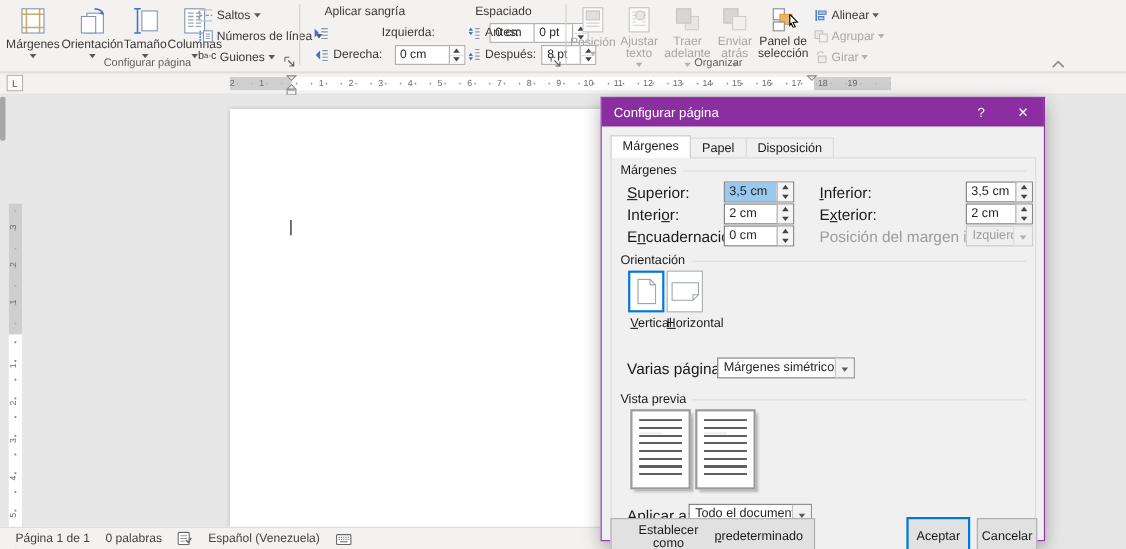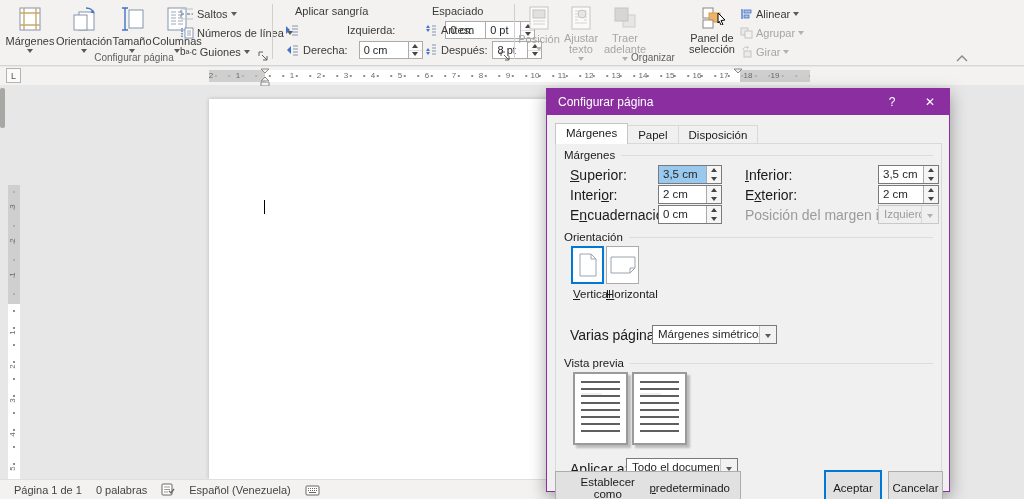--- a/index.html
+++ b/index.html
@@ -296,20 +296,30 @@
   <div class="bigbtn" style="left:602px;width:46px;">
     <span class="icon-sm">
       <svg width="26" height="26" viewBox="0 0 26 26">
           <rect x="11" y="10" width="12" height="12" fill="#e8e6e4" stroke="#cfcdcb"></rect>
           <rect x="3" y="3" width="13" height="13" fill="#d8d6d4" stroke="#c6c4c2"></rect>
         </svg>
     </span>
     <span class="blabel dis-txt" style="white-space:normal;text-align:center;line-height:11px;">Traer adelante</span>
     <span class="caret dis"></span>
   </div>
+  <div class="bigbtn" style="left:648px;width:40px;">
+    <span class="icon-sm">
+      <svg width="26" height="26" viewBox="0 0 26 26">
+          <rect x="3" y="3" width="13" height="13" fill="#d8d6d4" stroke="#c6c4c2"></rect>
+          <rect x="11" y="10" width="12" height="12" fill="#f2f0ee" stroke="#cfcdcb"></rect>
+        </svg>
+    </span>
+    <span class="blabel dis-txt" style="white-space:normal;text-align:center;line-height:11px;">Enviar atrás</span>
+    <span class="caret dis"></span>
+  </div>
   <div class="bigbtn" style="left:688px;width:48px;">
     <span class="icon-sm" style="position:relative;">
       <svg width="26" height="26" viewBox="0 0 26 26">
           <rect x="4" y="3" width="10" height="10" fill="#fff" stroke="#8a8886"></rect>
           <rect x="10" y="8" width="11" height="9" fill="#ecb369" stroke="#d99b46"></rect>
           <rect x="4" y="15" width="10" height="8" fill="#fff" stroke="#8a8886"></rect>
         </svg>
       <svg width="10" height="12" viewBox="0 0 10 12" style="position:absolute;right:-2px;top:8px;">
           <path d="M1 0l7 7-4 .5 2 4-1.8.8-2-4L1 10z" fill="#fff" stroke="#000" stroke-width="1"></path>
         </svg>

